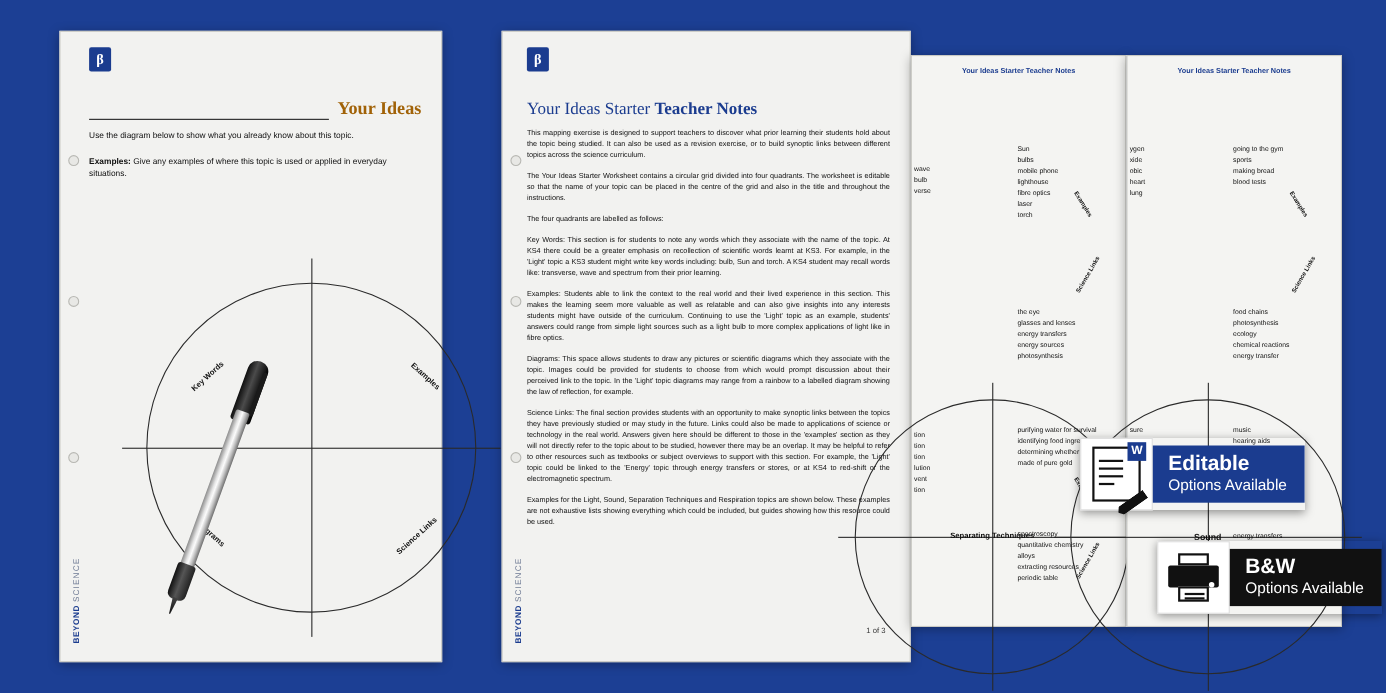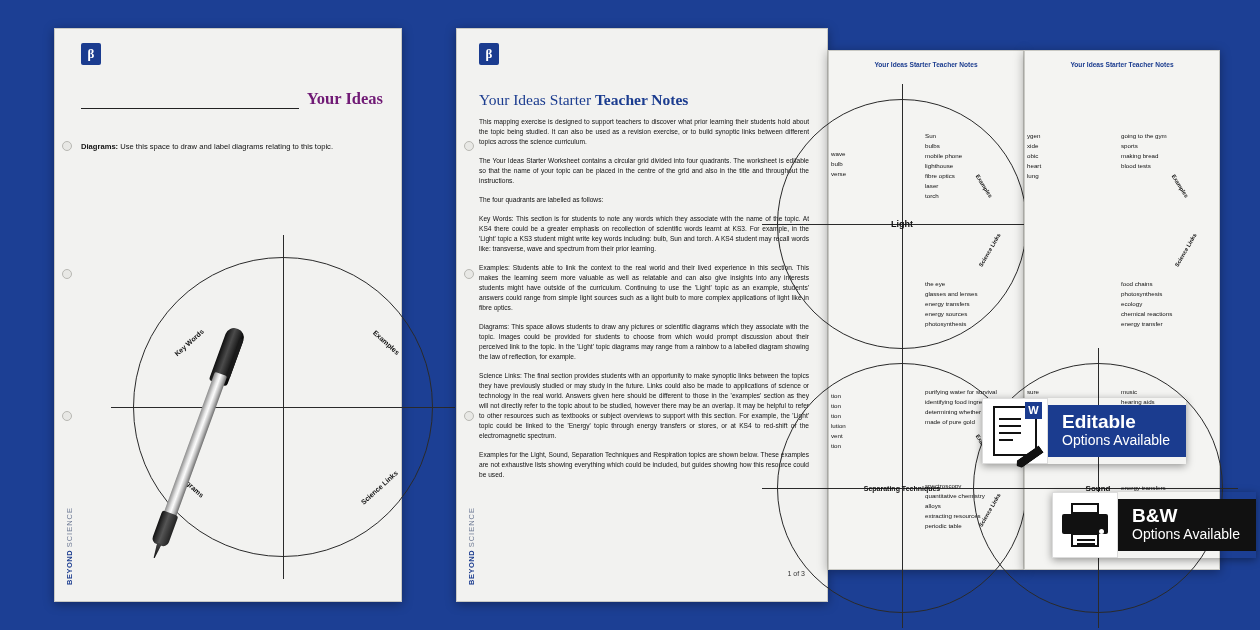--- a/index.html
+++ b/index.html
@@ -42,21 +42,21 @@
   #sheet1 { left:54px; top:28px; width:348px; height:574px; }
   #sheet1 .logo { left:26px; top:14px; }
   #sheet1 .title-row {
     position:absolute; left:26px; right:18px; top:60px;
     display:flex; align-items:flex-end; justify-content:space-between;
   }
   #sheet1 .blank-line {
     flex:1; border-bottom:1.4px solid #222; height:14px; margin-right:8px;
   }
   #sheet1 .doc-title {
-    font-size:16.5px; font-weight:bold; color:#701a75; white-space:nowrap;
+    font-size:16.5px; font-weight:bold; color:#a16207; white-space:nowrap;
     font-family:"Liberation Serif", serif;
   }
   #sheet1 .intro {
     position:absolute; left:26px; right:20px; top:88px;
     font-size:7.6px; color:#111; line-height:1.5;
   }
   #sheet1 .bullets {
     position:absolute; left:26px; right:20px; top:112px;
     font-size:7.6px; color:#111; line-height:1.5;
   }
@@ -209,23 +209,24 @@
     <div class="punch" style="top:240px"></div>
     <div class="punch" style="top:382px"></div>
 
     <div class="logo">β</div>
 
     <div class="title-row">
       <div class="blank-line"></div>
       <div class="doc-title">Your Ideas</div>
     </div>
 
+    <div class="intro">Use the diagram below to show what you already know about this topic.</div>
 
     <div class="bullets">
-      <p><b>Diagrams:</b><span> Use this space to draw and label diagrams relating to this topic.</span></p>
+      <p><b>Examples:</b><span> Give any examples of where this topic is used or applied in everyday situations.</span></p>
     </div>
 
     <div class="circle-wrap" id="diagram1">
       <div class="circle"></div>
       <div class="cross-h"></div>
       <div class="cross-v"></div>
       <div class="quadlabel q-kw">Key Words</div>
       <div class="quadlabel q-ex">Examples</div>
       <div class="quadlabel q-di">Diagrams</div>
       <div class="quadlabel q-sl">Science Links</div>
@@ -271,25 +272,20 @@
     <div class="sidebrand">
       <span>BEYOND</span>&nbsp;<span class="sci">SCIENCE</span>
     </div>
   </div>
 
   <div class="sheet ex-sheet" id="sheet3">
     <div class="ex-head">
       <span>Your Ideas Starter </span><b>Teacher Notes</b>
     </div>
 
-    <div class="ex-circle" style="left:-52px; top:48px;">
-      <div class="ch"></div>
-      <div class="cv"></div>
-      <div class="ex-center">Light</div>
-    </div>
     <div class="ex-list" style="left:96px; top:80px;">
       <div>Sun</div>
       <div>bulbs</div>
       <div>mobile phone</div>
       <div>lighthouse</div>
       <div>fibre optics</div>
       <div>laser</div>
       <div>torch</div>
     </div>
     <div class="ex-list" style="left:2px; top:98px;">

